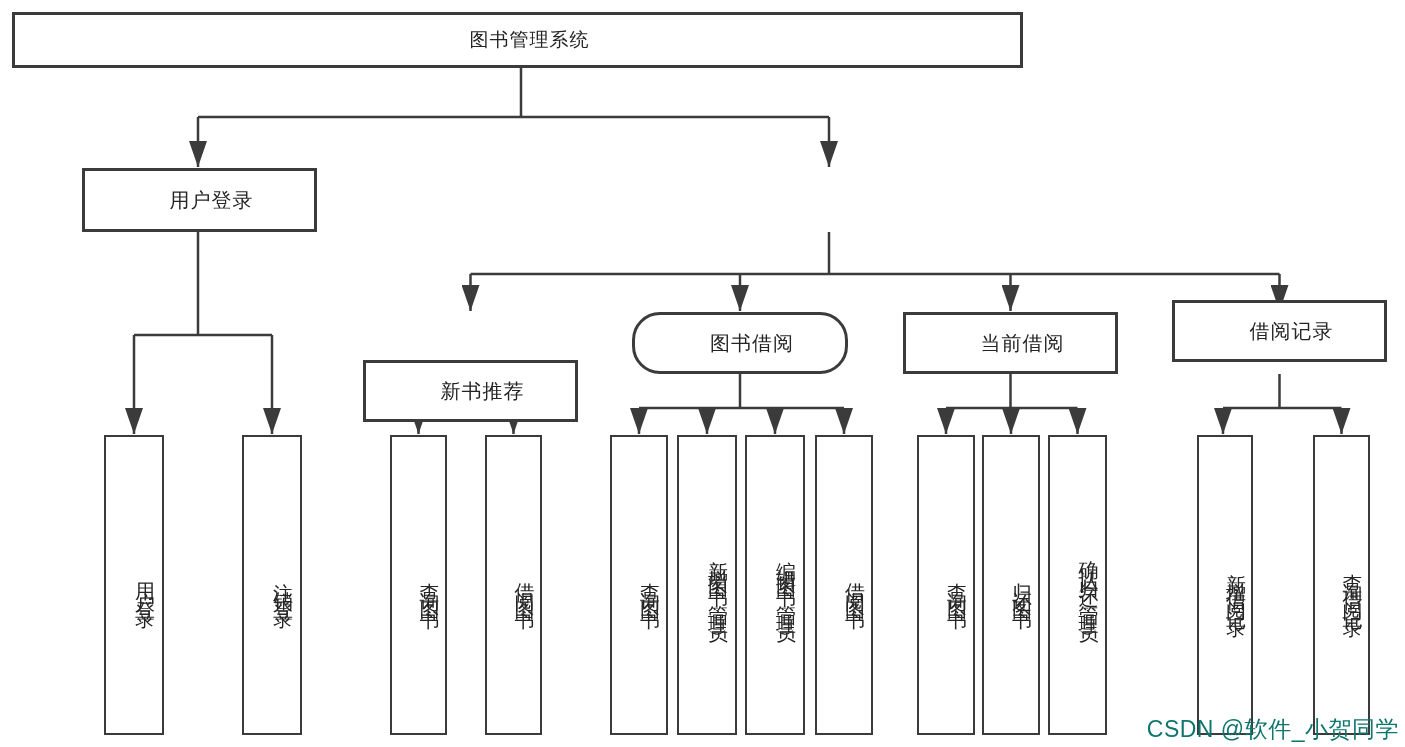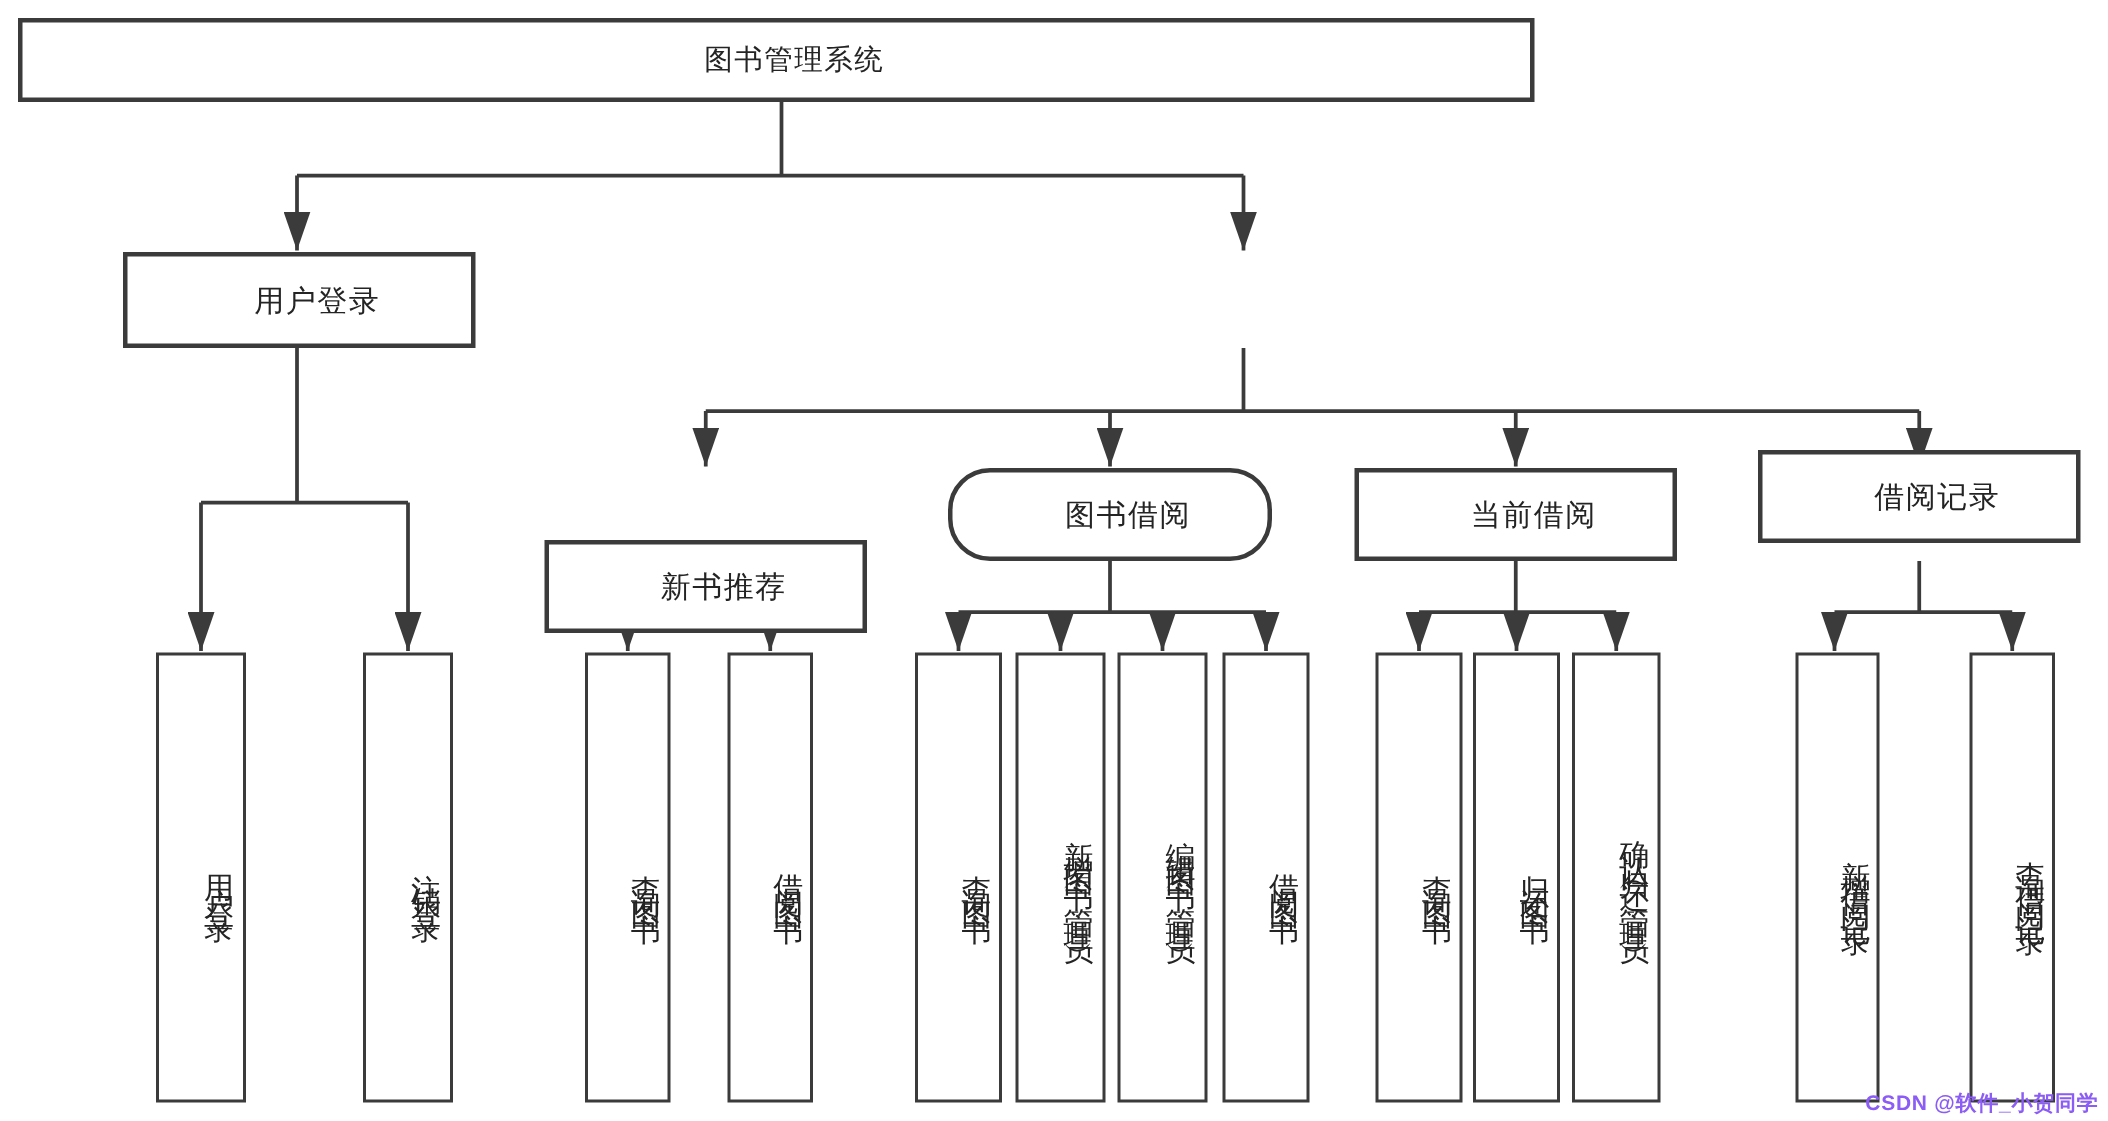--- a/index.html
+++ b/index.html
@@ -44,26 +44,25 @@
     border-width: 2.5px;
     writing-mode: vertical-rl;
     text-orientation: mixed;
     font-size: 20px;
     letter-spacing: 9px;
   }
   .watermark {
     position: absolute;
     right: 6px;
     bottom: 2px;
-    font-size: 14px;
-    color: #8b5cf6;
+    font-size: 23px;
+    color: #0f766e;
     letter-spacing: 0.5px;
     z-index: 5;
     white-space: nowrap;
-    font-weight: bold;
   }
 </style>
 </head>
 <body>
 
 <div class="stage">
 
   <svg class="wires" width="1405" height="747" viewBox="0 0 1405 747">
     <defs>
       <marker id="arw" markerUnits="userSpaceOnUse" markerWidth="26" markerHeight="18" viewBox="0 0 26 18" refX="26" refY="9" orient="auto">

